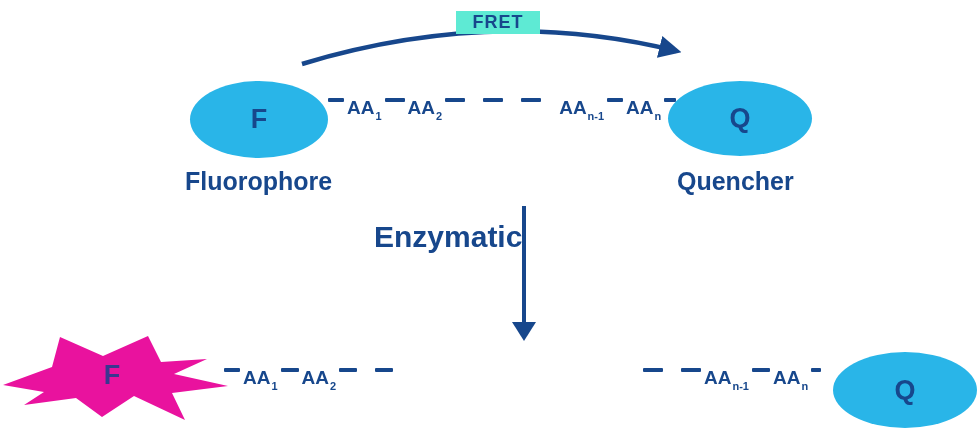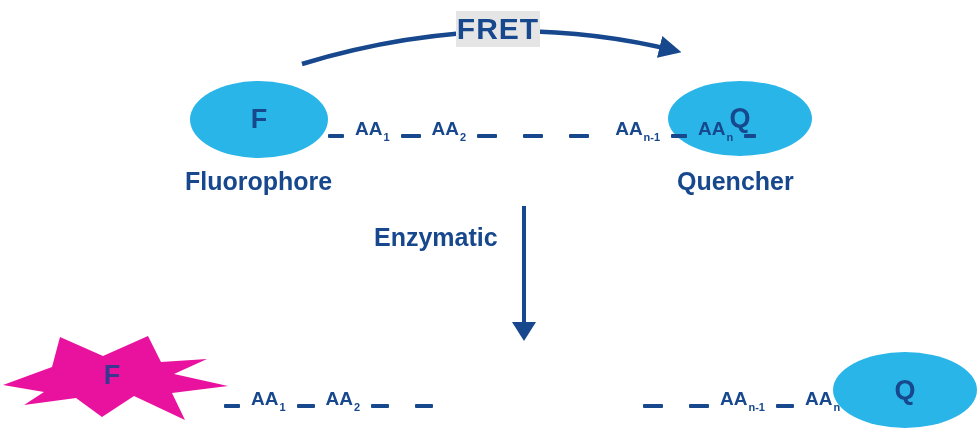--- a/index.html
+++ b/index.html
@@ -19,32 +19,32 @@
   .down-line{stroke:var(--navy);stroke-width:4;}
   .star-poly{fill:var(--magenta);}
 
   .ellipse{
     position:absolute;border-radius:50%;background:var(--cyan);
     display:flex;align-items:center;justify-content:center;
     color:var(--navy);font-weight:600;font-size:27px;z-index:1;
   }
   .fret-label{
     position:absolute;left:456px;top:11px;width:84px;z-index:2;
-    background:#e5e5e5;text-align:center;color:var(--navy);
-    font-size:30px;font-weight:700;letter-spacing:1px;padding:1px 0;
+    background:#5eead4;text-align:center;color:var(--navy);
+    font-size:18px;font-weight:700;letter-spacing:1px;padding:1px 0;
   }
   .caption{
     position:absolute;color:var(--navy);font-weight:700;font-size:25px;z-index:1;
   }
   .process-label{
     position:absolute;left:374px;top:221px;z-index:1;
-    color:var(--navy);font-weight:700;font-size:25px;line-height:32px;text-align:left;
+    color:var(--navy);font-weight:700;font-size:30px;line-height:32px;text-align:left;
   }
   .chain{
-    position:absolute;height:40px;display:flex;align-items:flex-end;gap:11px;
+    position:absolute;height:40px;display:flex;align-items:flex-start;gap:3px;
     color:var(--navy);font-weight:700;font-size:19px;z-index:1;white-space:nowrap;
   }
   .dash{height:4px;background:var(--navy);border-radius:1px;flex:none;}
   .w16{width:16px}.w18{width:18px}.w20{width:20px}.w12{width:12px}.w10{width:10px}
   .gap-l{margin-left:15px}.gap-r{margin-right:15px}
   .aa{display:inline-flex;align-items:baseline;line-height:1;}
   .aa-sub{font-size:11px;position:relative;top:6px;margin-left:1px;}
   .star-letter{
     position:absolute;left:92px;top:360px;width:40px;text-align:center;z-index:1;
     color:var(--indigo);font-weight:600;font-size:27px;

